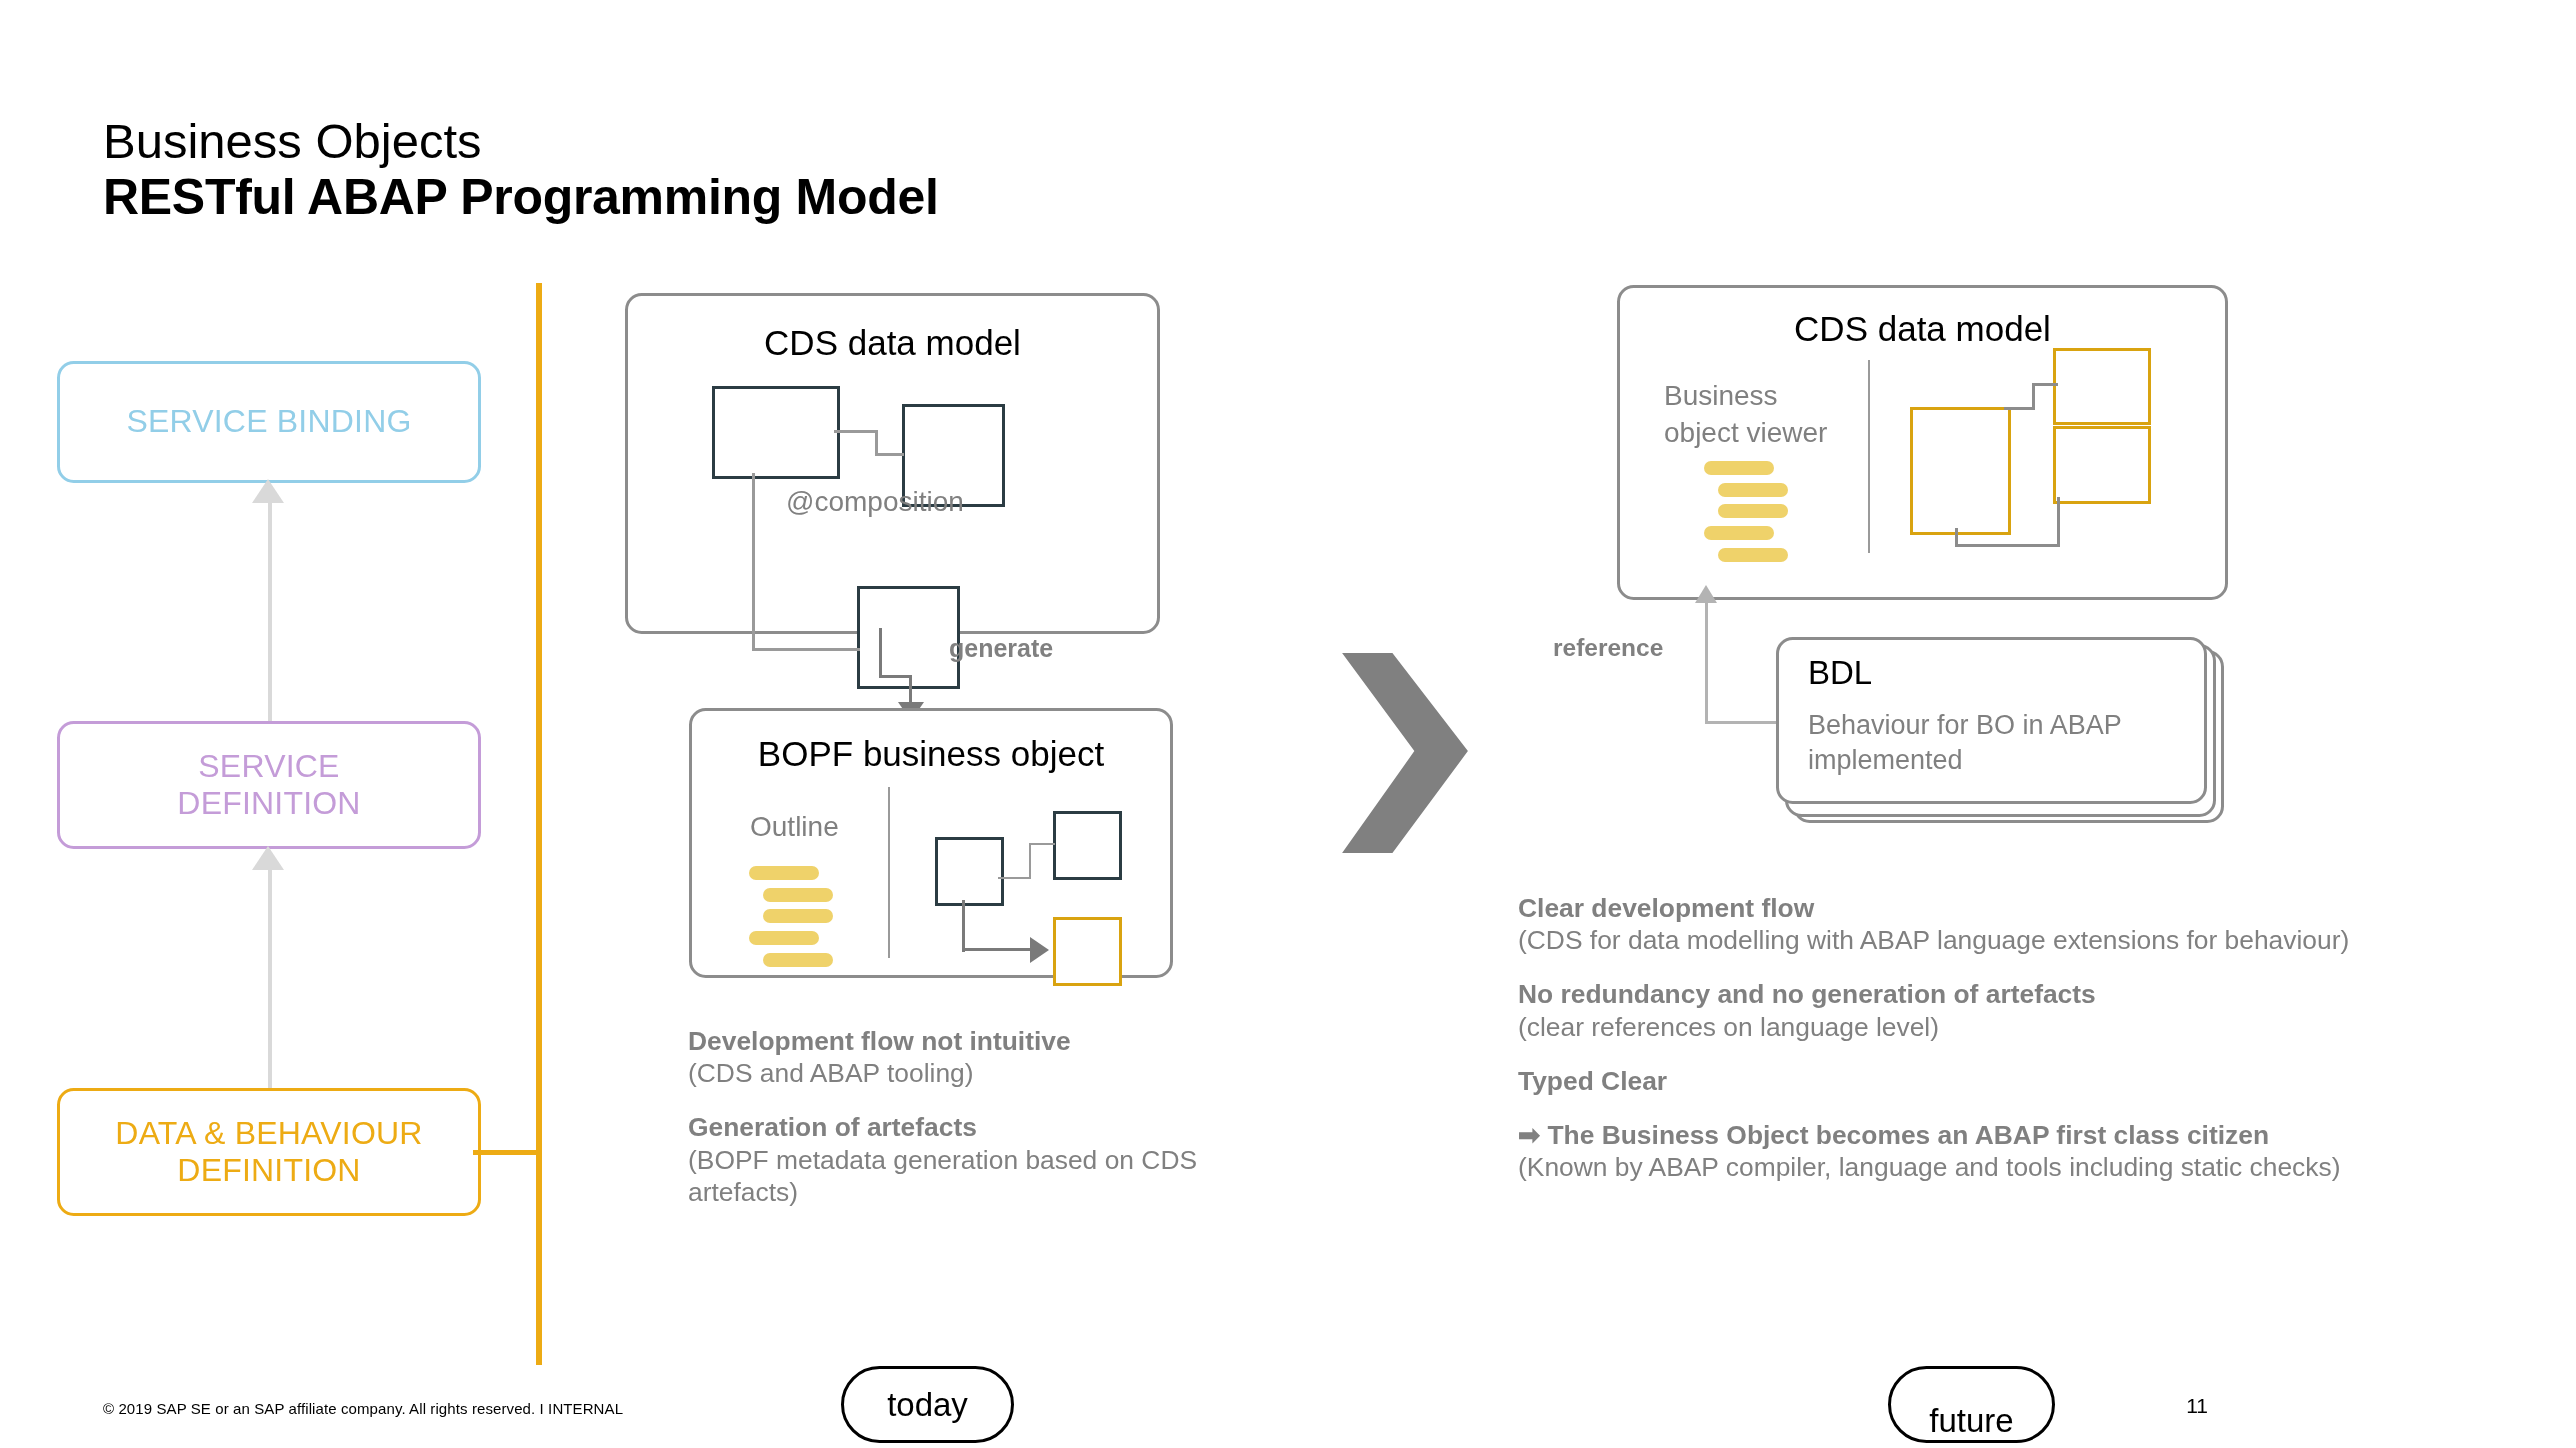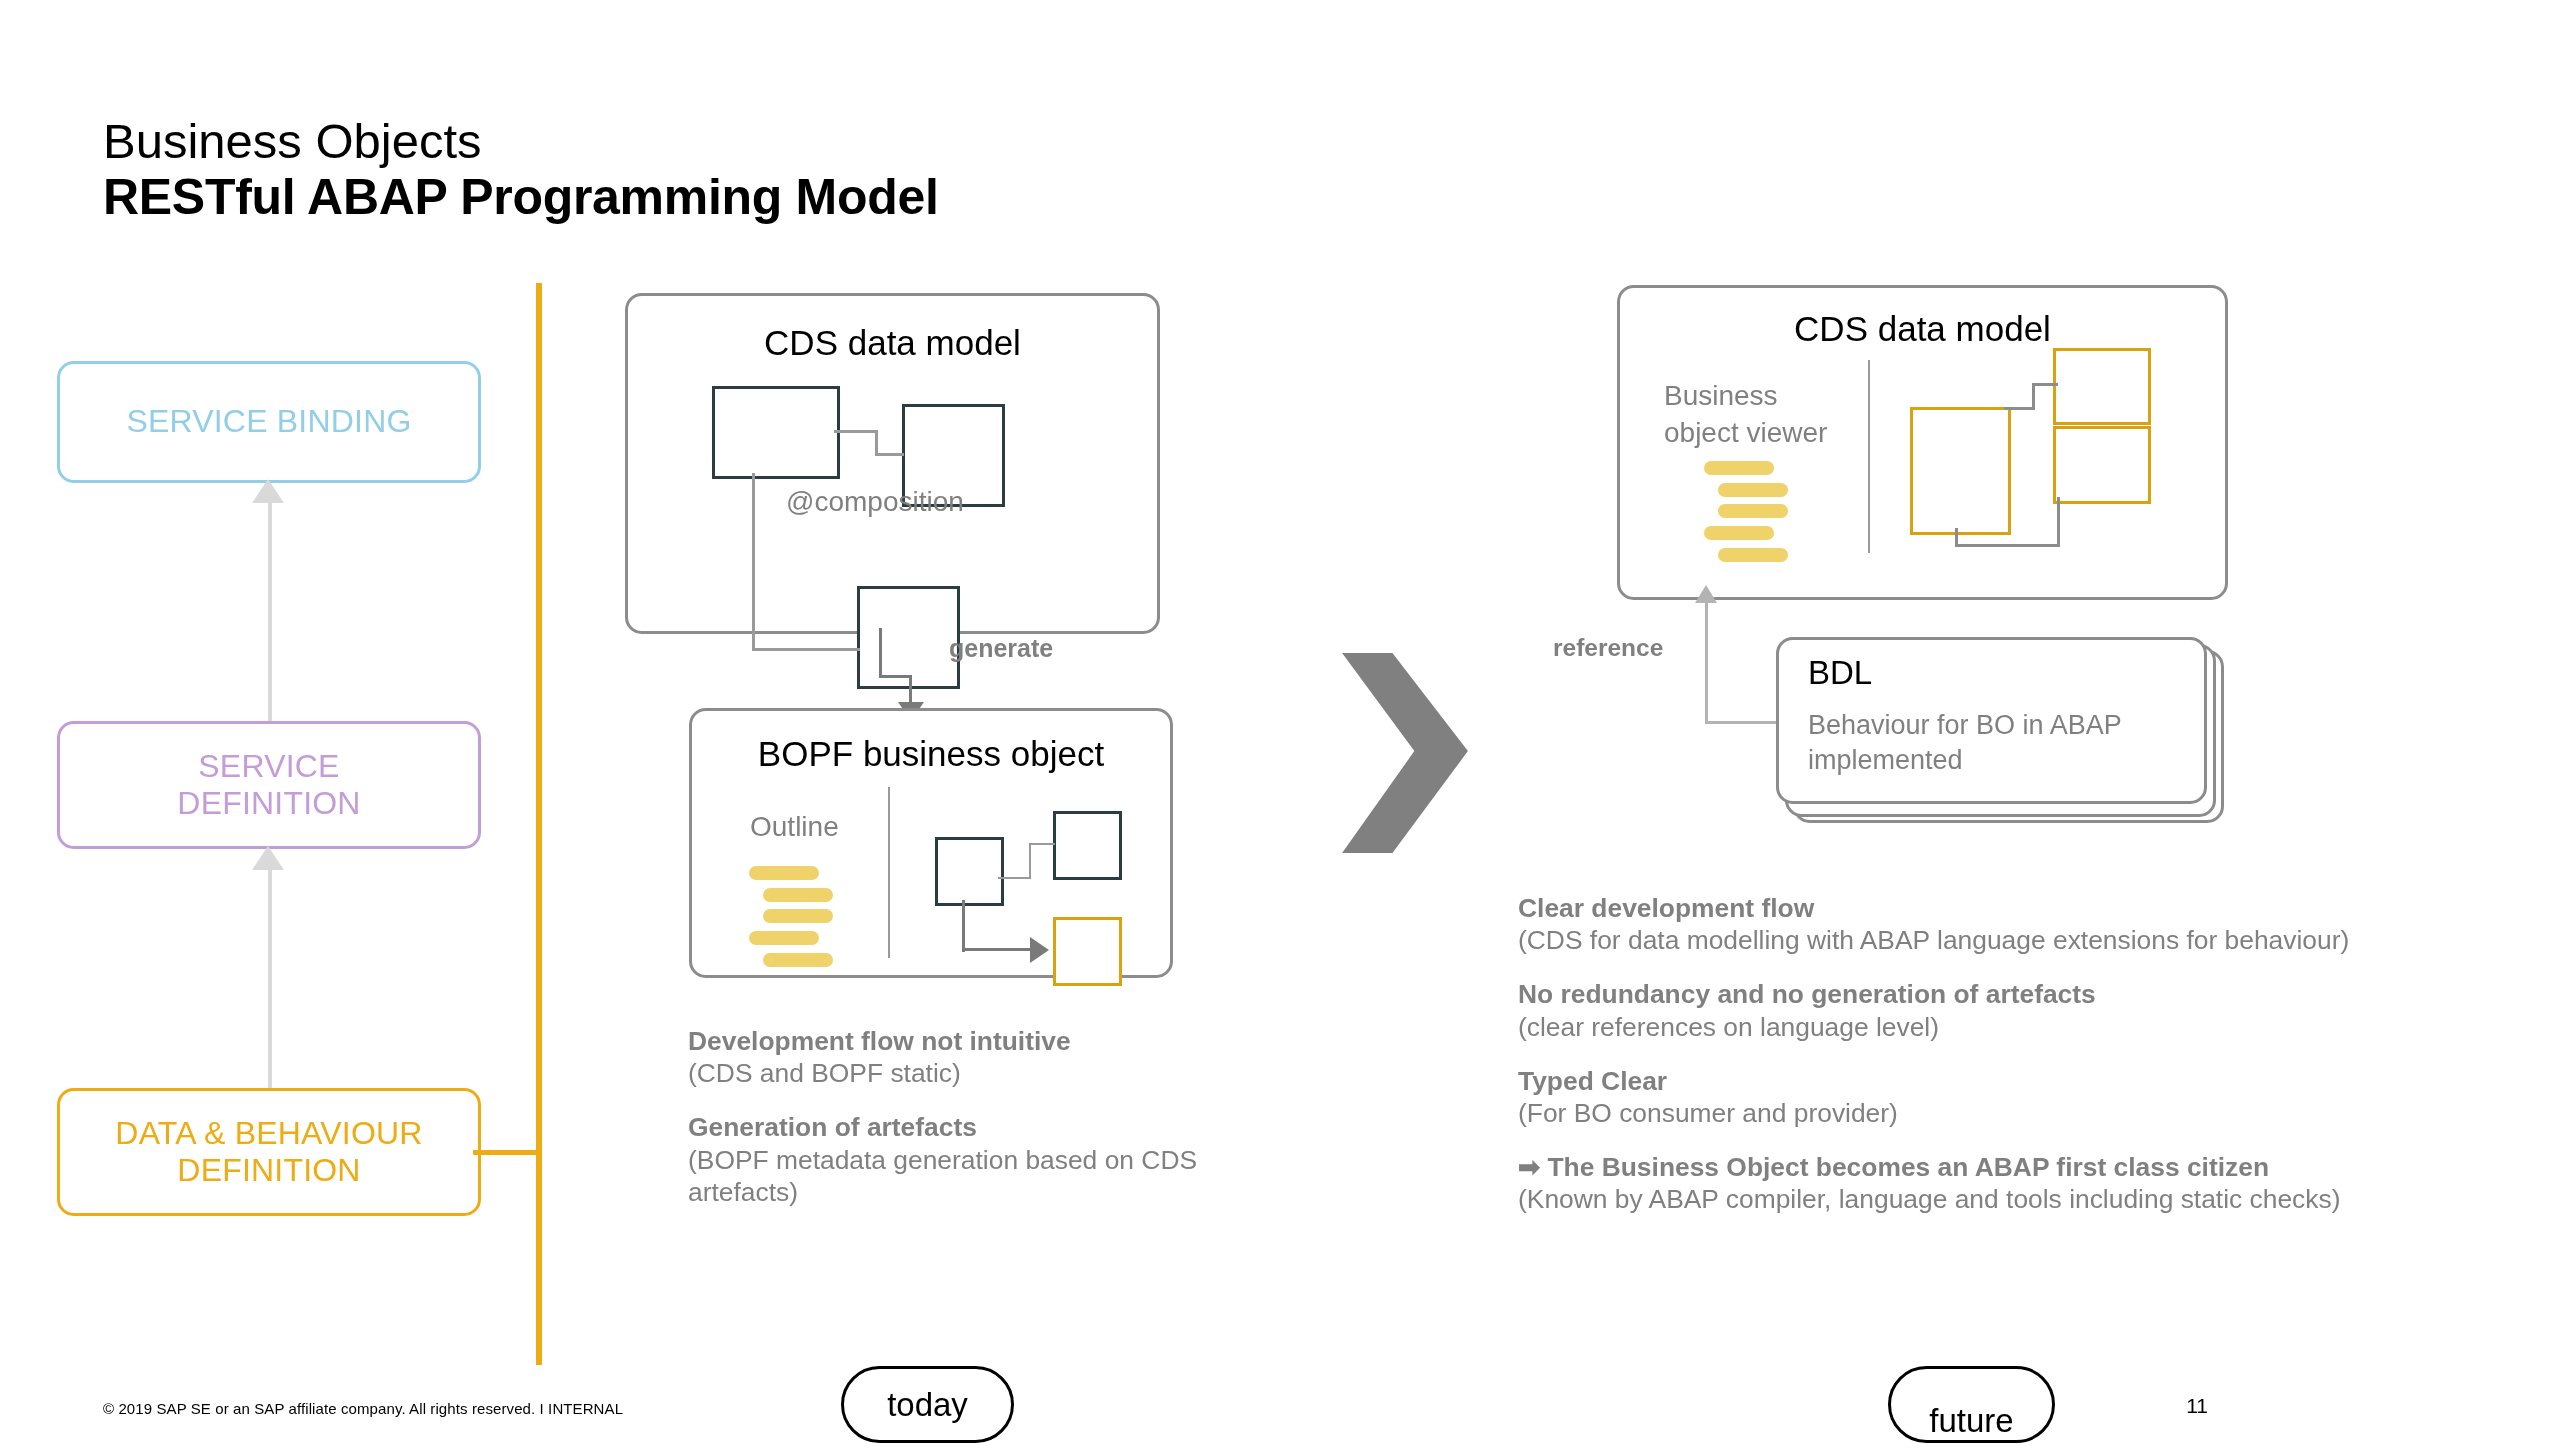--- a/index.html
+++ b/index.html
@@ -175,21 +175,21 @@
   <div class="connector thin" style="left:337px;top:132px;width:26px;height:1.9px;"></div>
 
   <div class="dark-line" style="left:270px;top:189px;width:3.2px;height:52px;"></div>
   <div class="dark-line" style="left:270px;top:237px;width:71px;height:3.2px;"></div>
   <div class="tri-right" style="left:338px;top:226px;"></div>
 </div>
 
 <div class="bullets" style="left:688px;top:1025px;width:586px;">
   <div class="bullet">
     <div class="b-head">Development flow not intuitive</div>
-    <div class="b-sub">(CDS and BOPF static)</div>
+    <div class="b-sub">(CDS and ABAP tooling)</div>
   </div>
   <div class="bullet">
     <div class="b-head">Generation of artefacts</div>
     <div class="b-sub">(BOPF metadata generation based on CDS artefacts)</div>
   </div>
 </div>
 
 <svg id="big-chevron" viewBox="0 0 195 310">
   <polygon points="0,0 78,0 195,152 78,310 0,310 112,152" fill="#808080"></polygon>
 </svg>
@@ -244,21 +244,20 @@
   <div class="bullet">
     <div class="b-head">Clear development flow</div>
     <div class="b-sub">(CDS for data modelling with ABAP language extensions for behaviour)</div>
   </div>
   <div class="bullet">
     <div class="b-head">No redundancy and no generation of artefacts</div>
     <div class="b-sub">(clear references on language level)</div>
   </div>
   <div class="bullet">
     <div class="b-head">Typed Clear</div>
-    <div class="b-sub">(For BO consumer and provider)</div>
   </div>
   <div class="bullet">
     <div class="b-head">➡ The Business Object becomes an ABAP first class citizen</div>
     <div class="b-sub">(Known by ABAP compiler, language and tools including static checks)</div>
   </div>
 </div>
 
 <div class="pill" id="pill-today">
   <span>today</span>
 </div>

